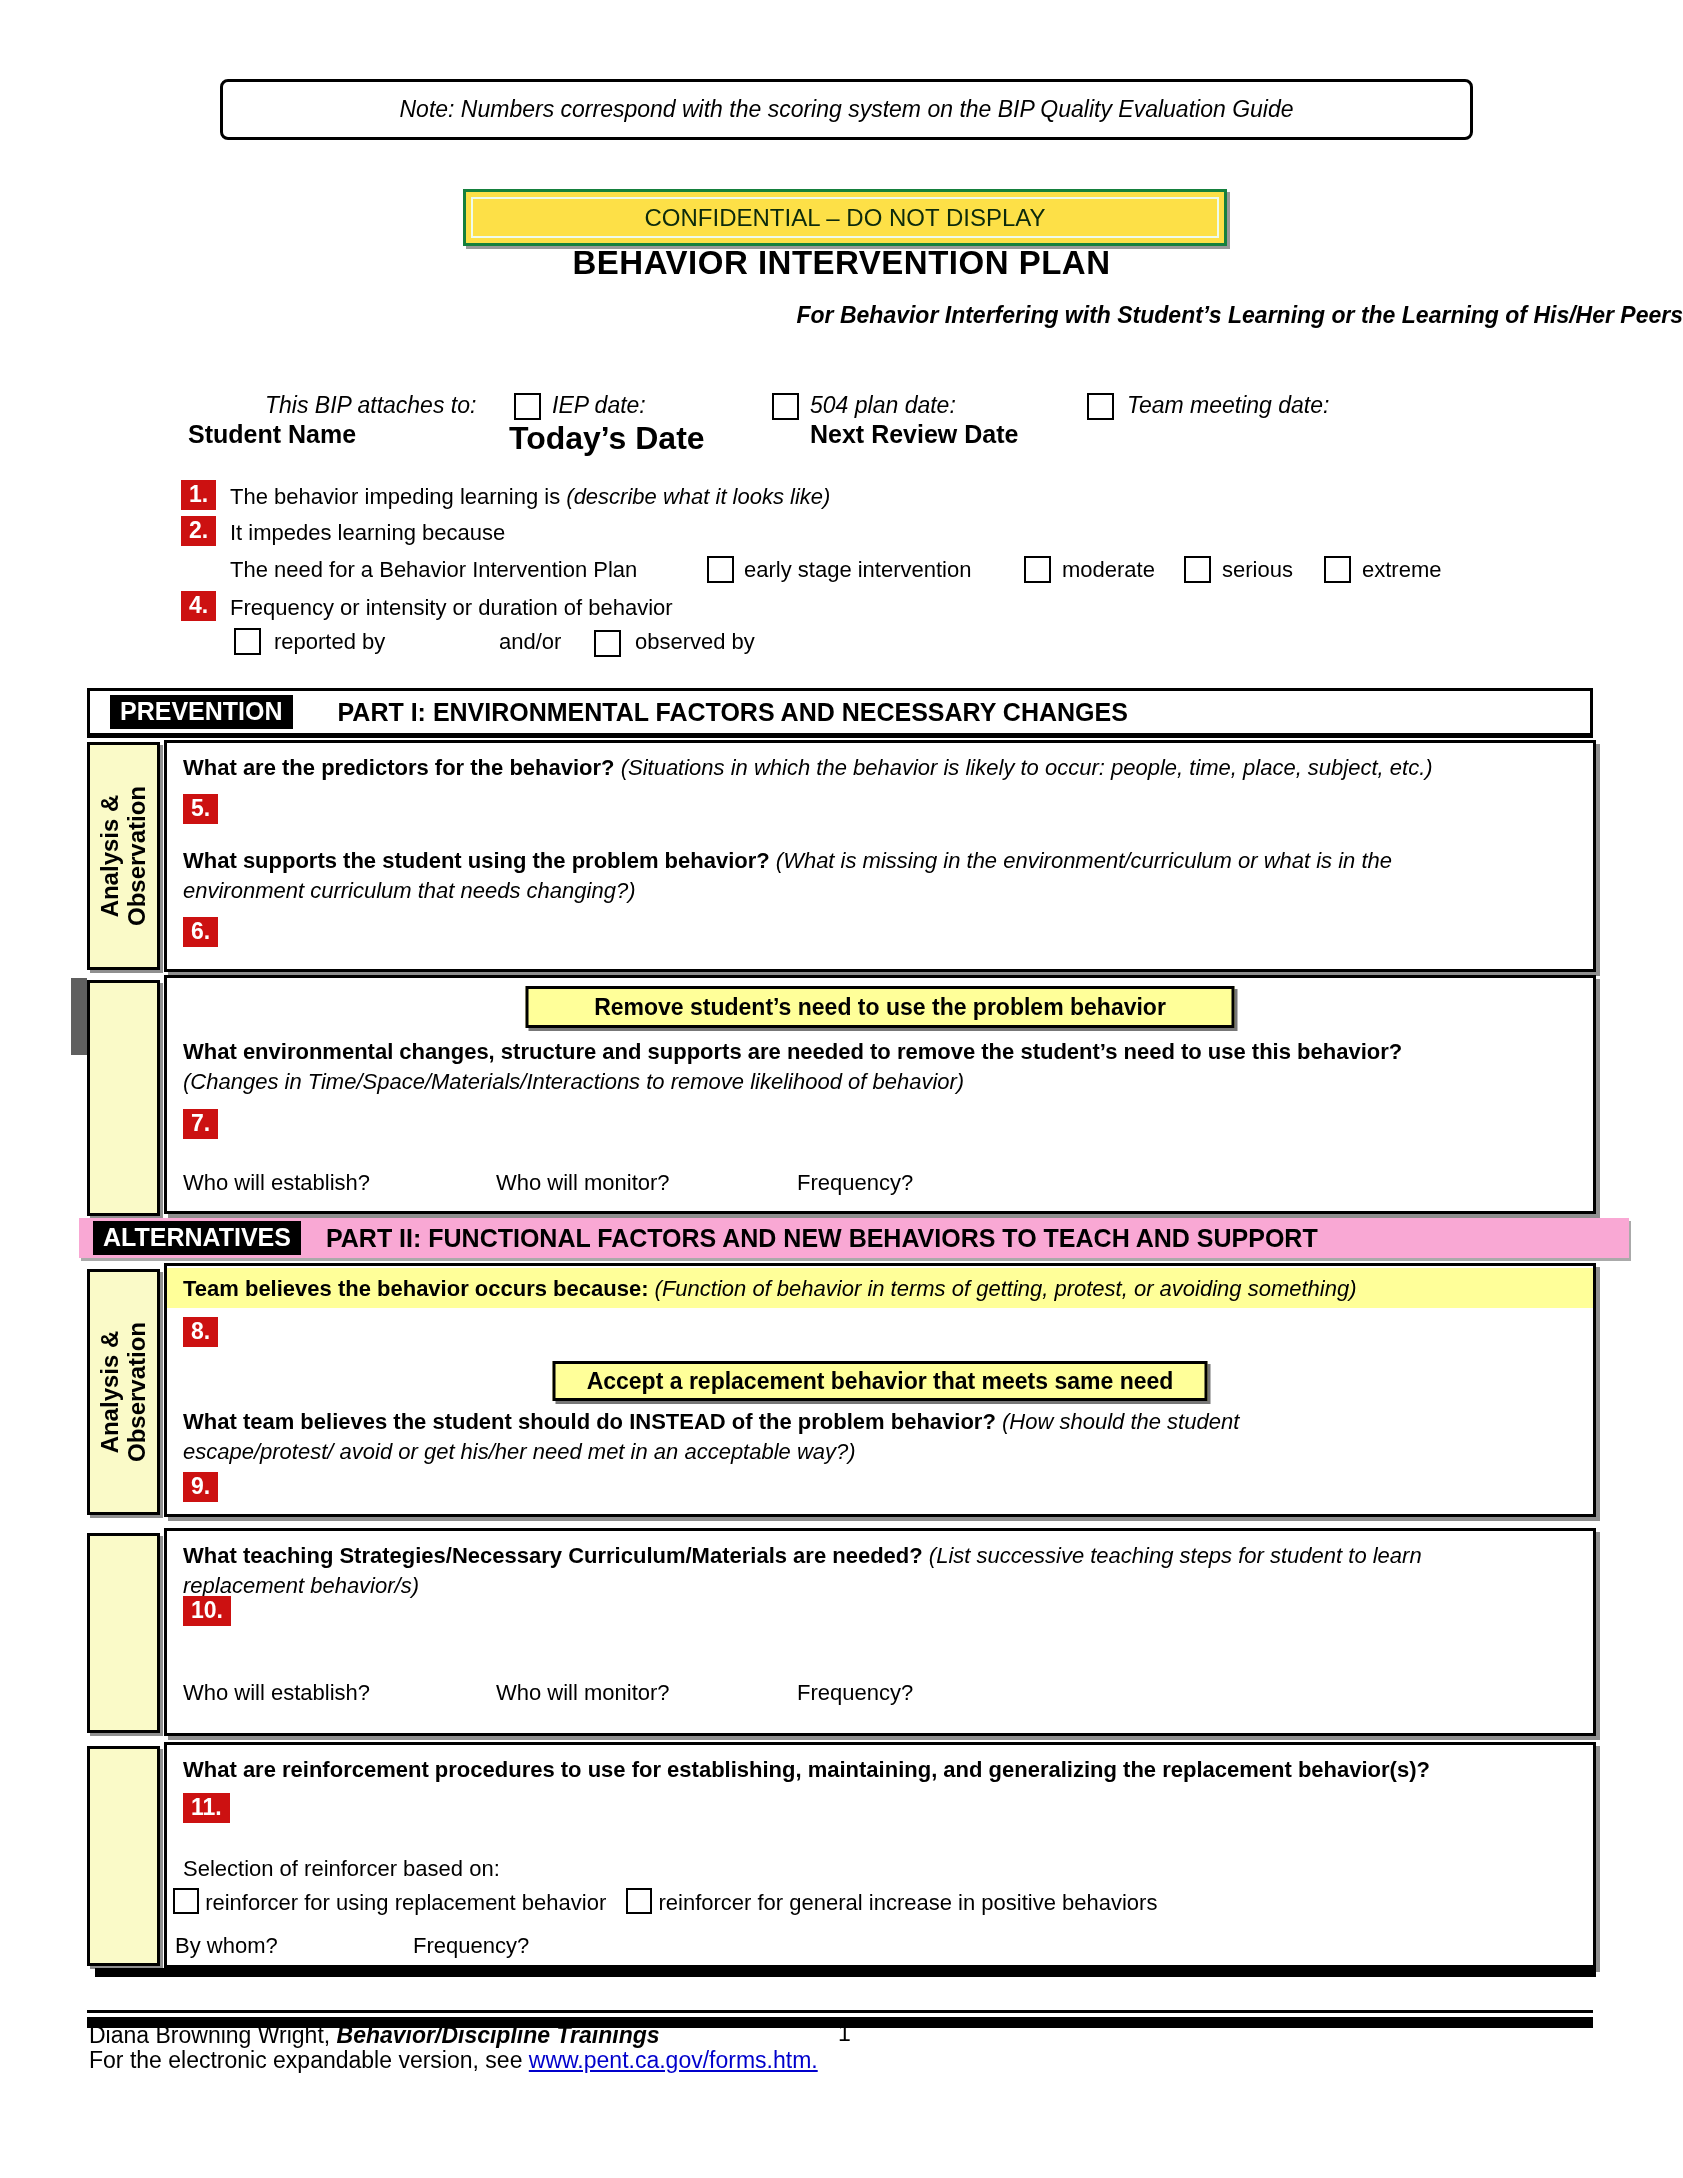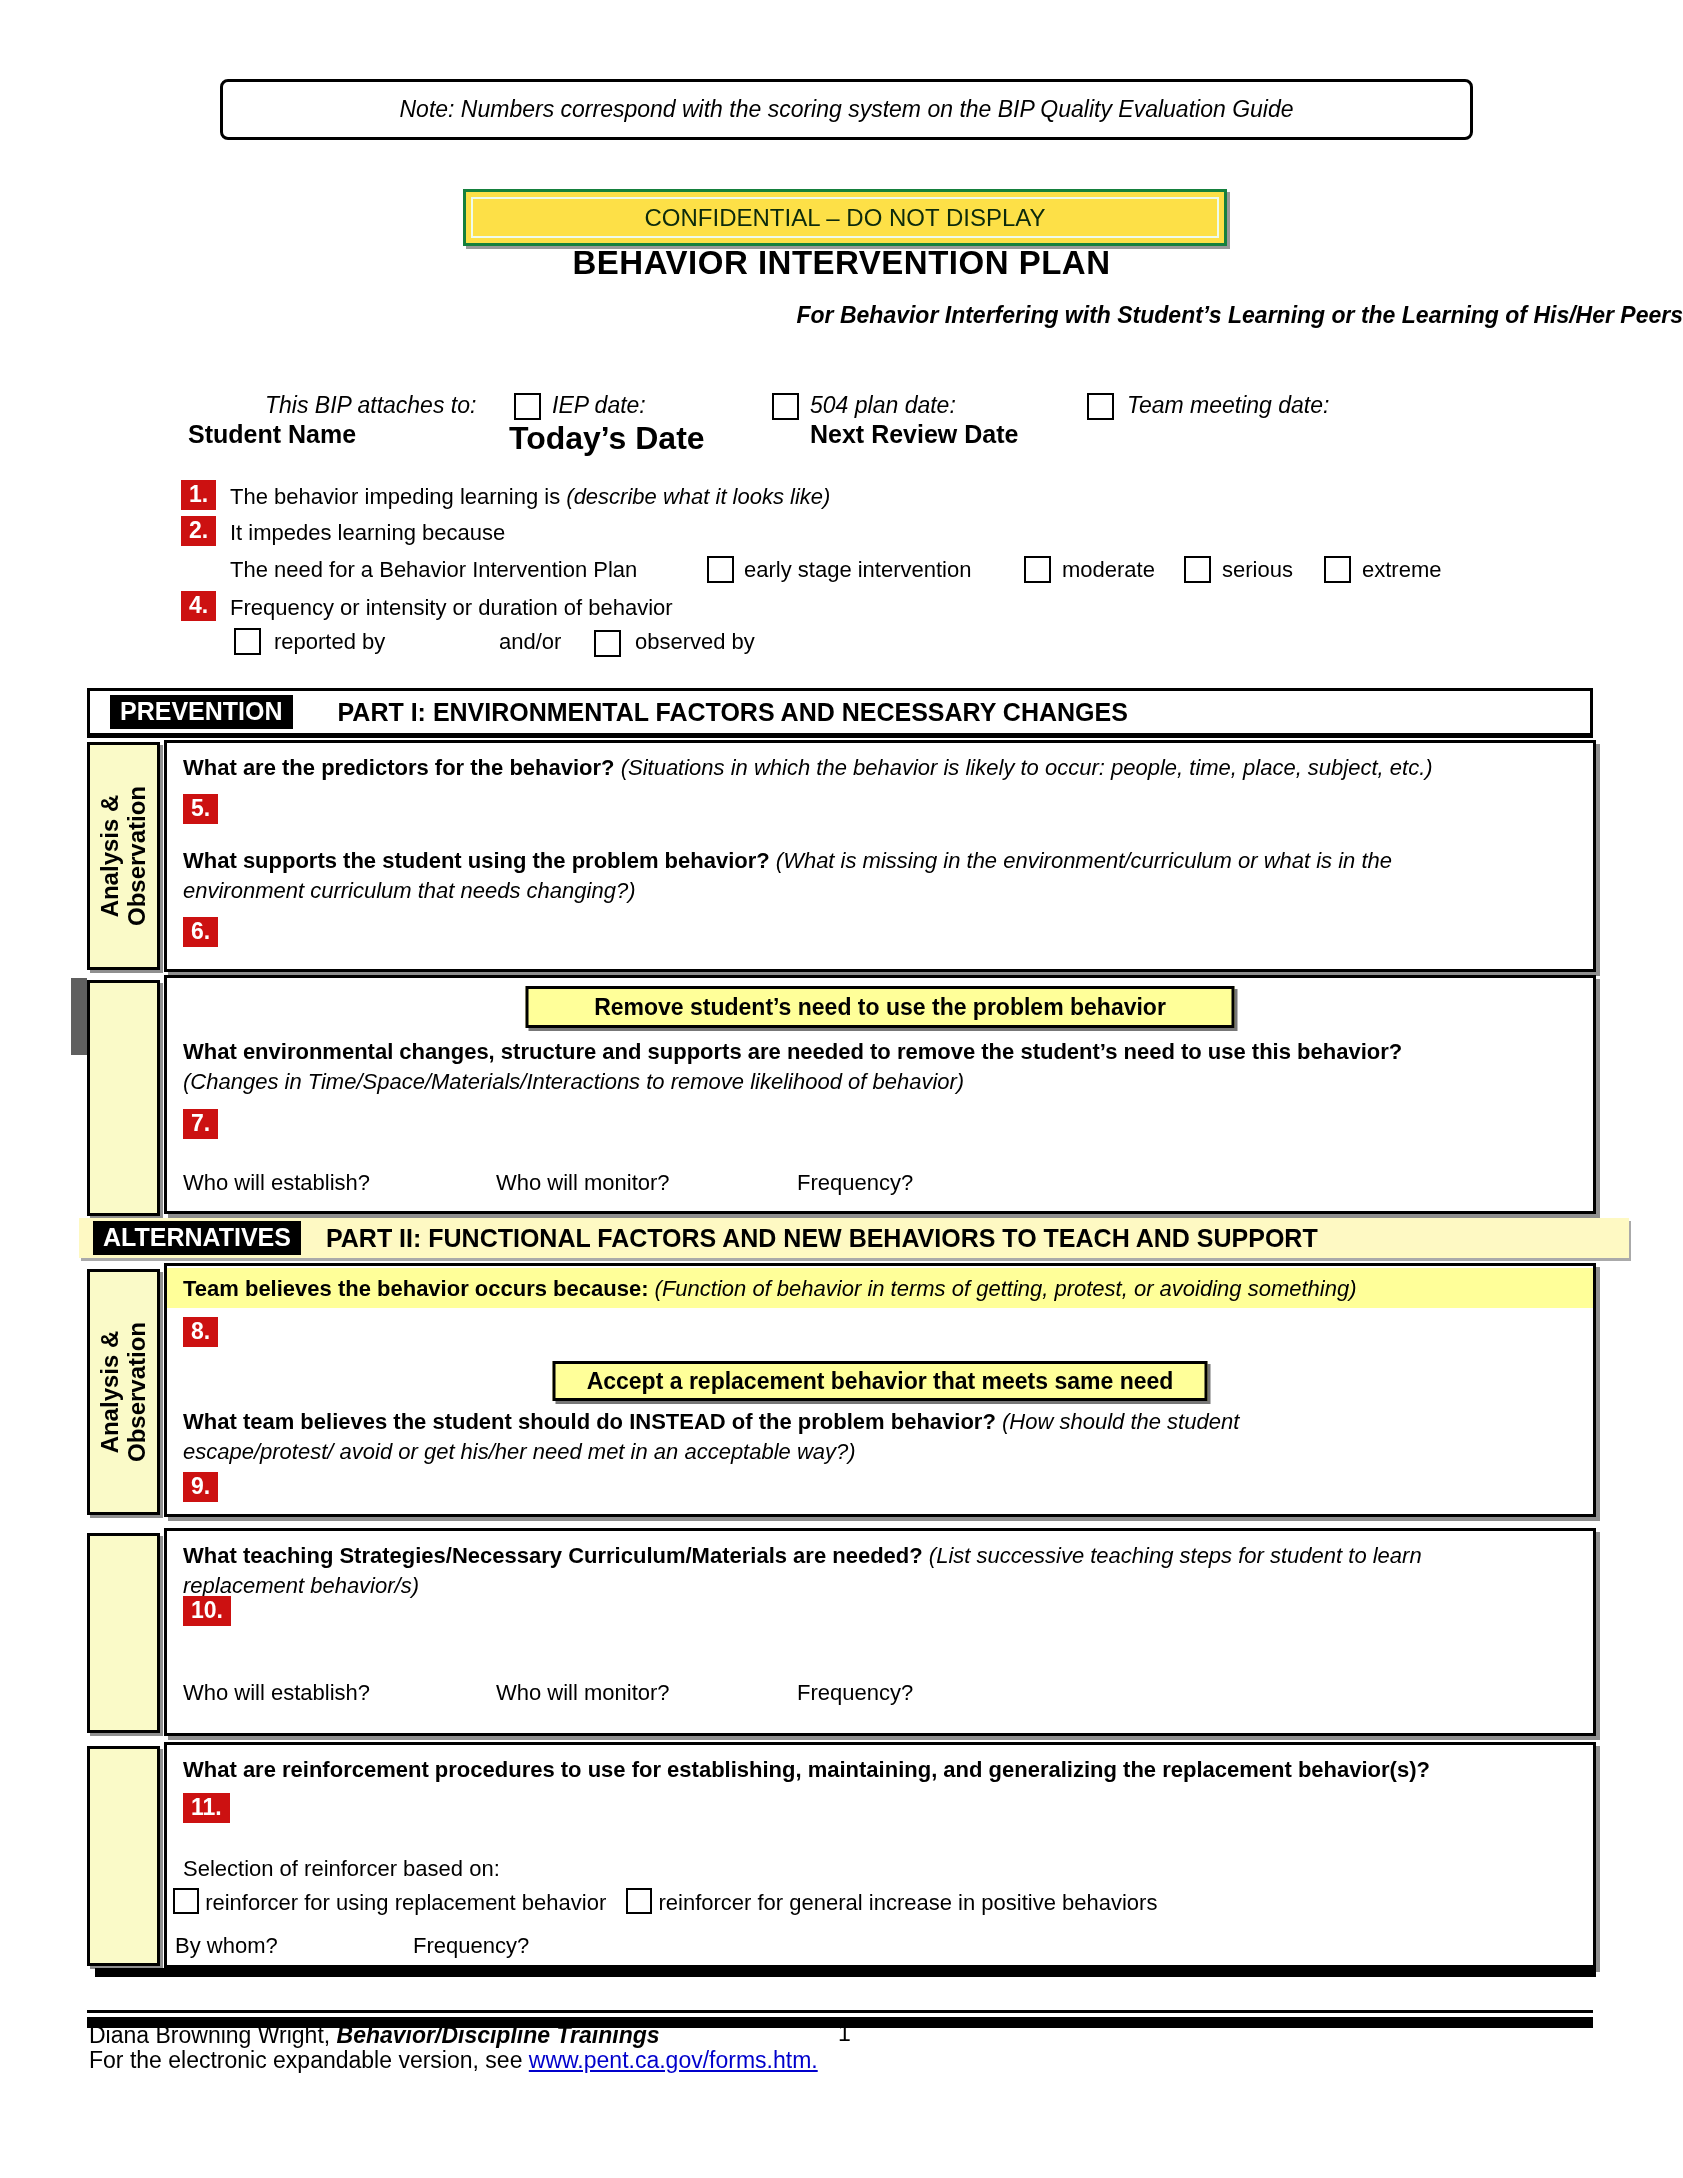--- a/index.html
+++ b/index.html
@@ -40,21 +40,21 @@
     position:absolute;background:#cc1111;color:#fff;font-weight:bold;font-size:23px;
     padding:3px 8px 4px 8px;line-height:1;
   }
 
   
   .bar1{
     left:87px;top:688px;width:1500px;height:42px;background:#fff;border:3px solid #000;
     display:flex;align-items:center;
   }
   .bar2{
-    left:79px;top:1218px;width:1550px;height:40px;background:#fef9c3;
+    left:79px;top:1218px;width:1550px;height:40px;background:#f9a8d4;
     display:flex;align-items:center;box-shadow:2px 3px 0 #aaa;
   }
   .tag{background:#000;color:#fff;font-weight:bold;font-size:25px;padding:3px 10px 4px 10px;line-height:1.1;}
   .part-heading{font-weight:bold;font-size:25px;}
   .hline{background:#000;}
 
   
   .side{
     position:absolute;left:87px;width:67px;background:#fafac8;border:3px solid #000;
     box-shadow:3px 3px 0 #8f8f8f;

